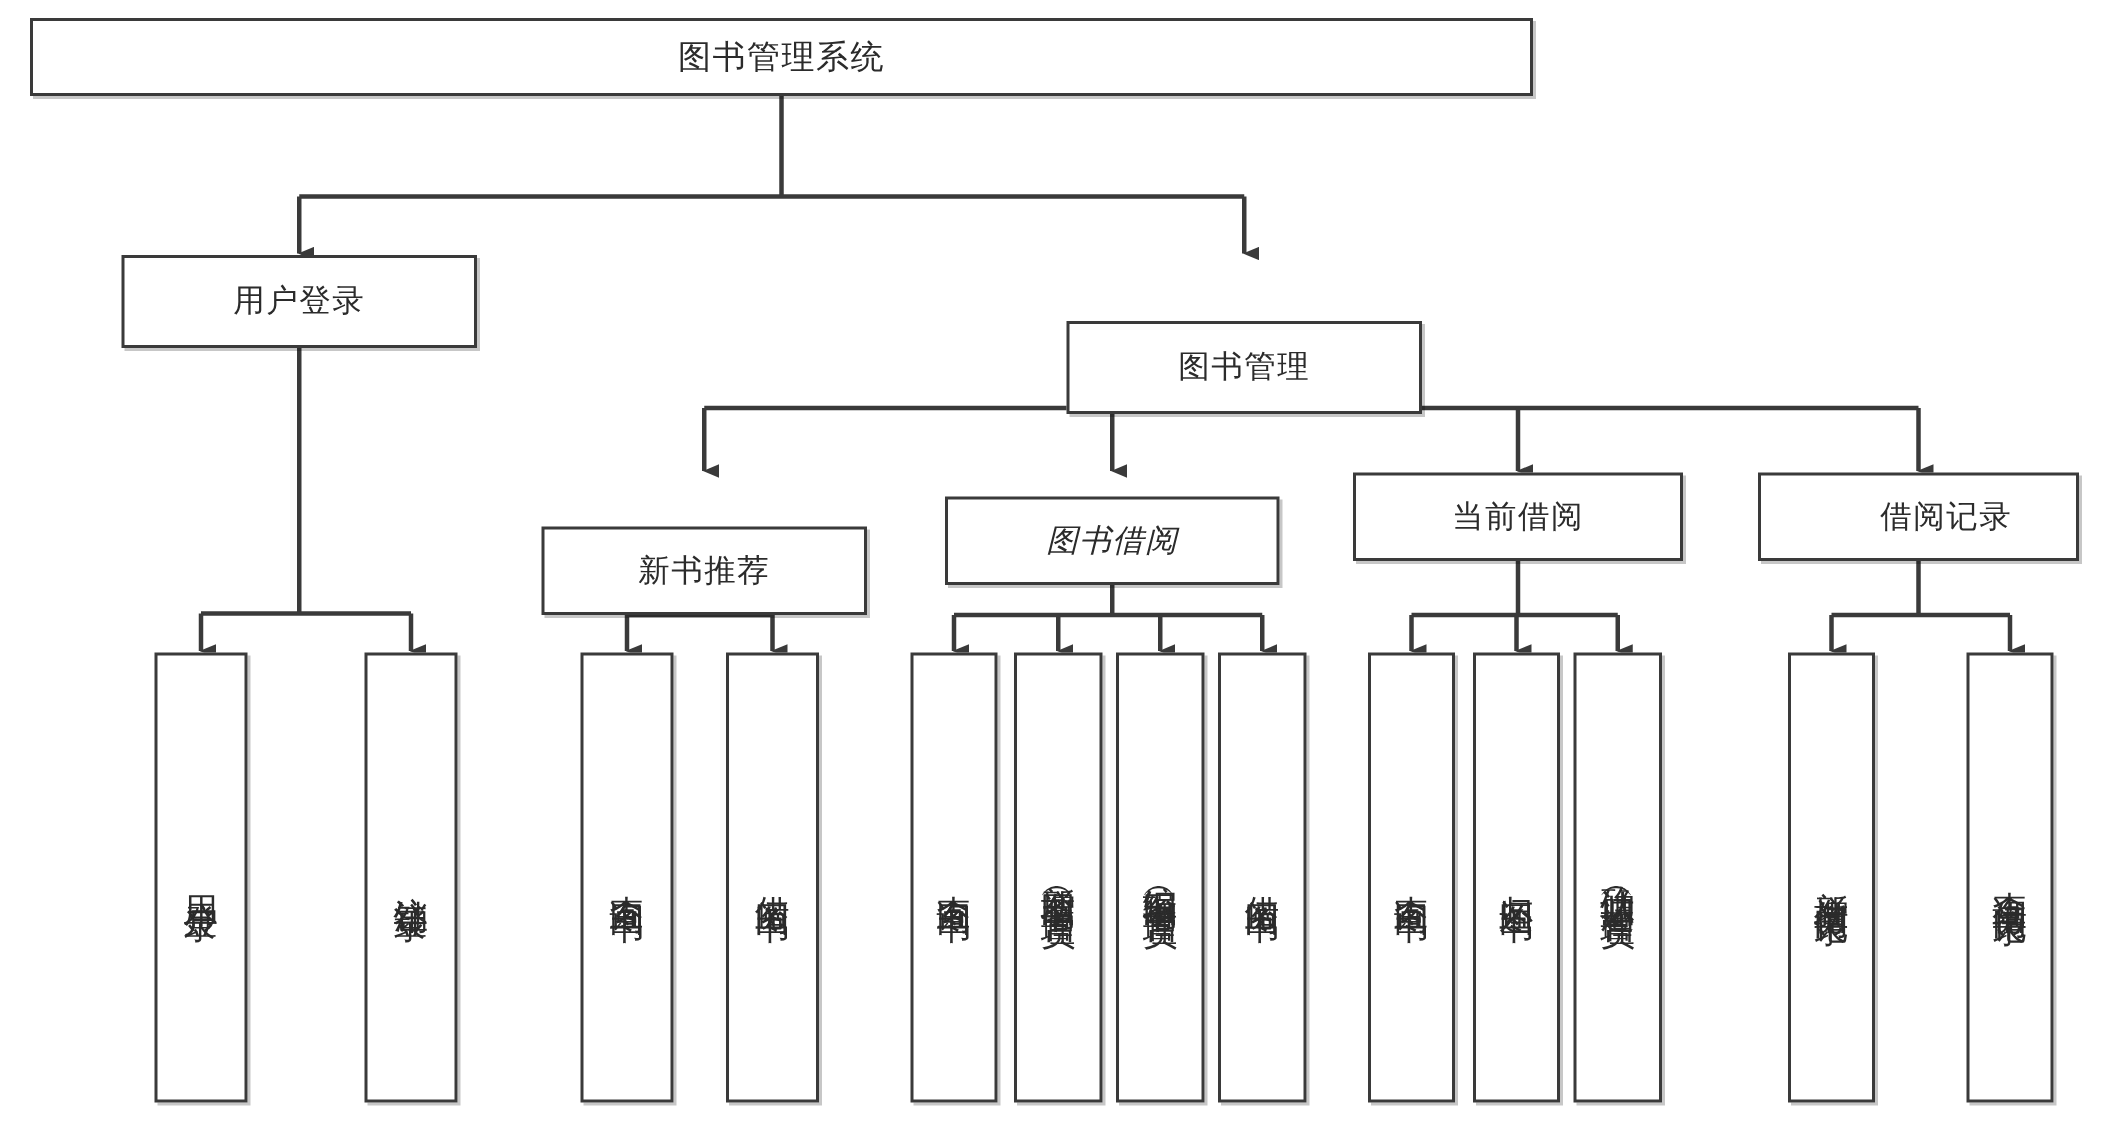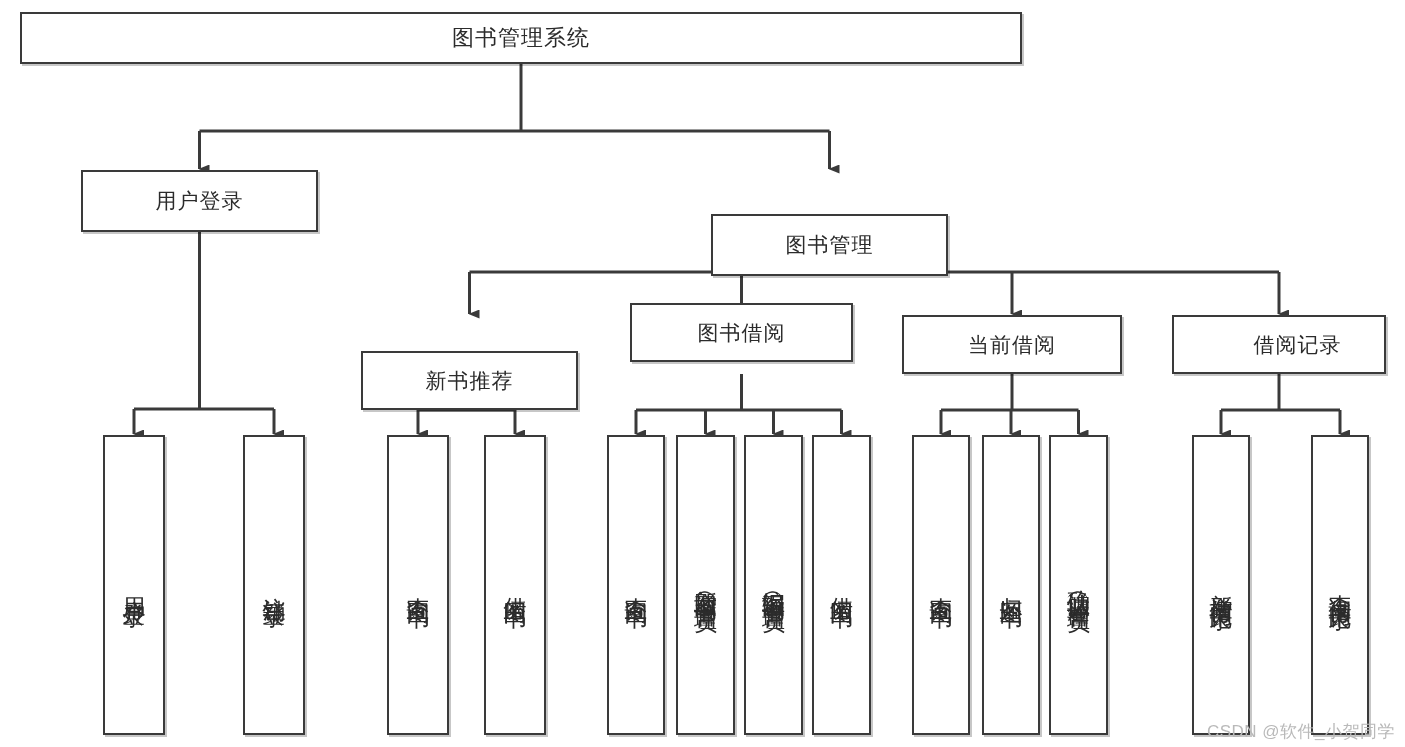--- a/index.html
+++ b/index.html
@@ -129,21 +129,21 @@
       </div>
       <div class="node node-h" style="left: 81px; top: 170px; width: 237px; height: 62px;">
         <span class="label">用户登录</span>
       </div>
       <div class="node node-h" style="left: 711px; top: 170px; width: 237px; height: 62px; margin-top: 44px;">
         <span class="label">图书管理</span>
       </div>
       <div class="node node-h" style="left: 361px; top: 315px; width: 217px; height: 59px; margin-top: 36px;">
         <span class="label">新书推荐</span>
       </div>
-      <div class="node node-h" style="left: 630px; top: 303px; width: 223px; height: 59px;">
+      <div class="node node-h" style="left: 630px; top: 331px; width: 223px; height: 59px; font-style: italic;">
         <span class="label">图书借阅</span>
       </div>
       <div class="node node-h" style="left: 902px; top: 315px; width: 220px; height: 59px; justify-content: center;">
         <span class="label">当前借阅</span>
       </div>
       <div class="node node-h" style="left: 1172px; top: 315px; width: 214px; height: 59px; padding-left: 37px;">
         <span class="label">借阅记录</span>
       </div>
       <div class="node node-v" style="left: 103px; top: 435px; width: 62px; height: 300px;">
         <div class="vwrap">
@@ -205,14 +205,13 @@
           <span class="label">新增借阅记录</span>
         </div>
       </div>
       <div class="node node-v" style="left: 1311px; top: 435px; width: 58px; height: 300px;">
         <div class="vwrap">
           <span class="label">查询借阅记录</span>
         </div>
       </div>
     </div>
 
-  <div class="watermark">CSDN @软件_小贺同学</div>
 </div>
 
 </body></html>

